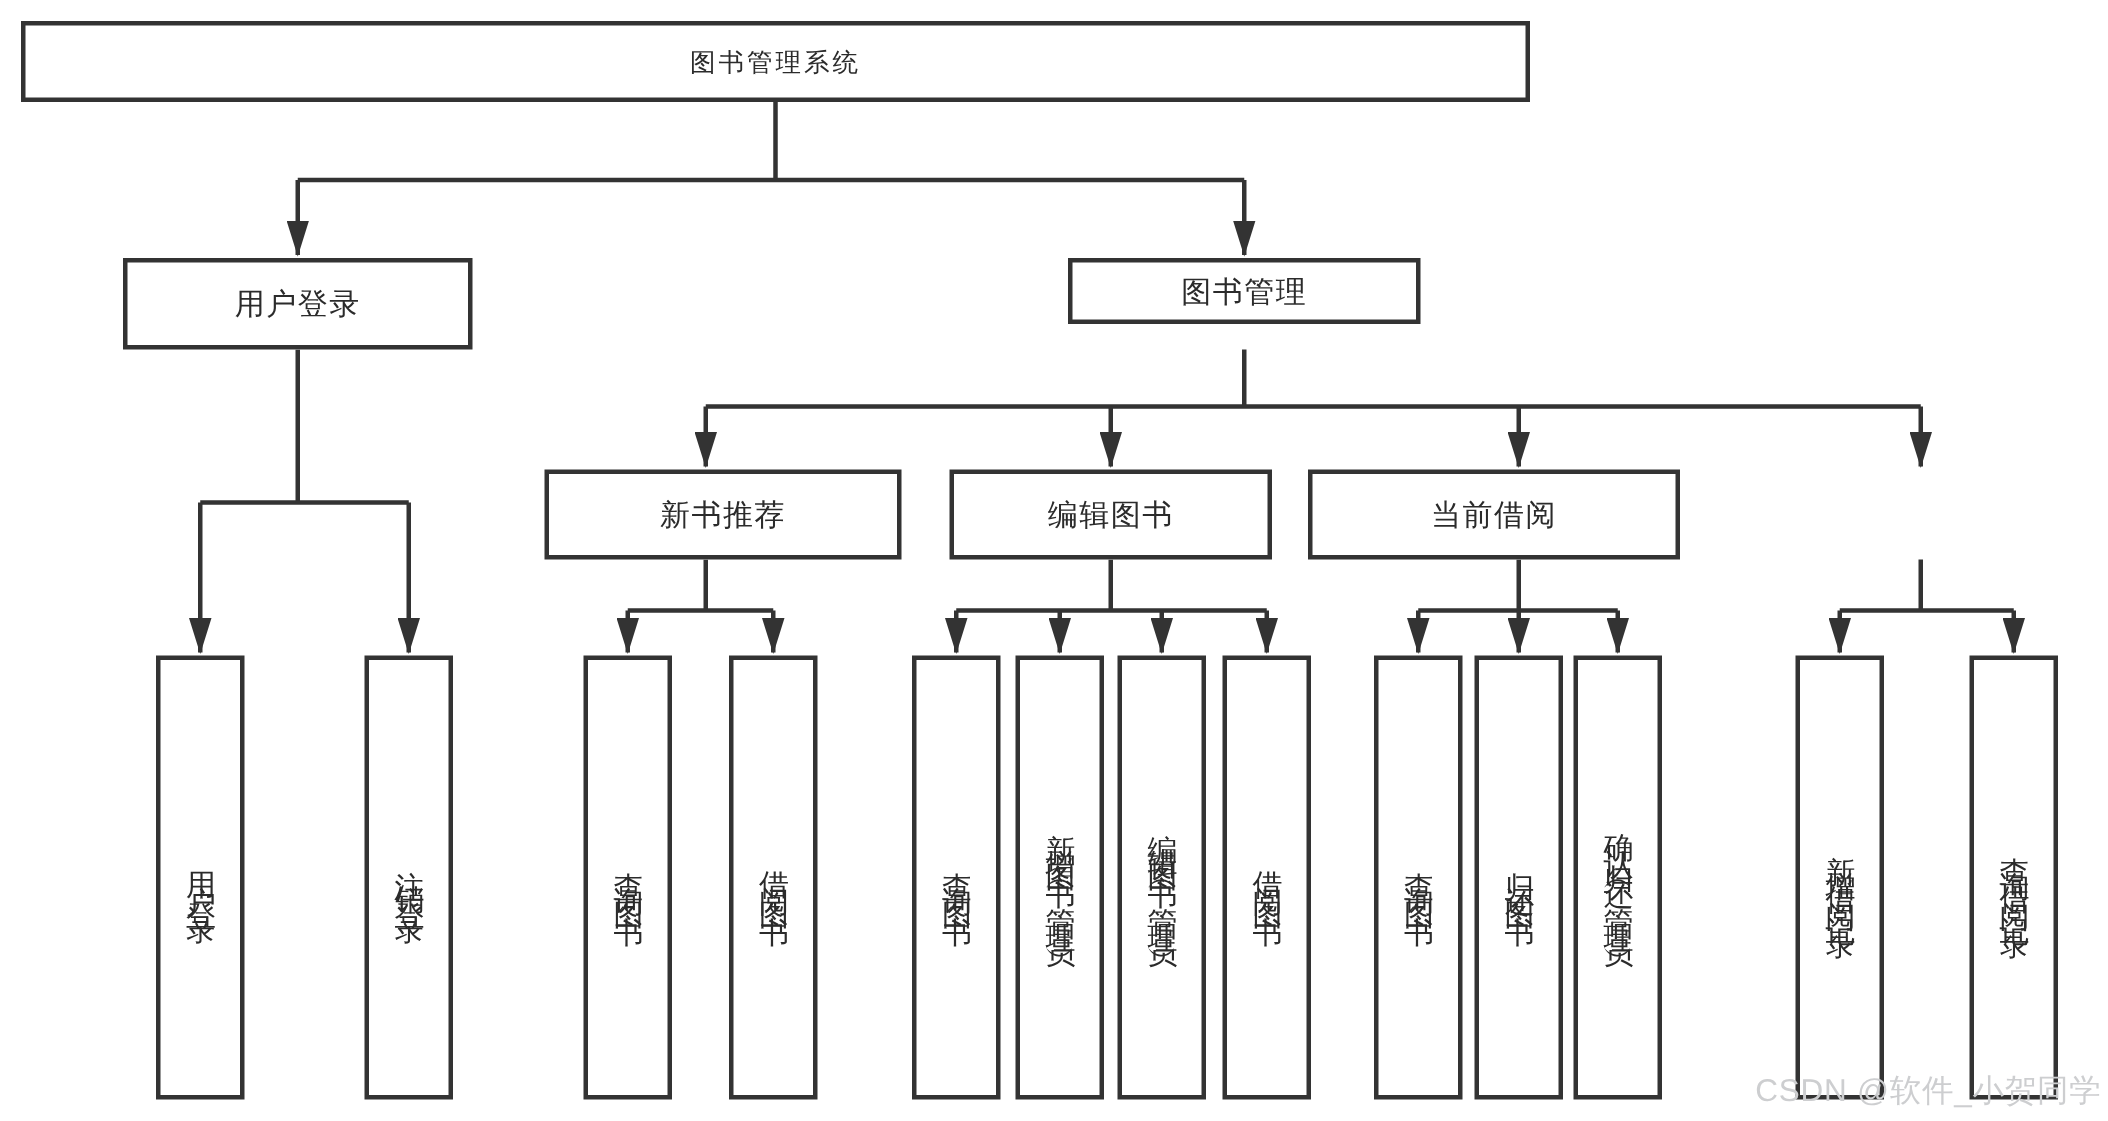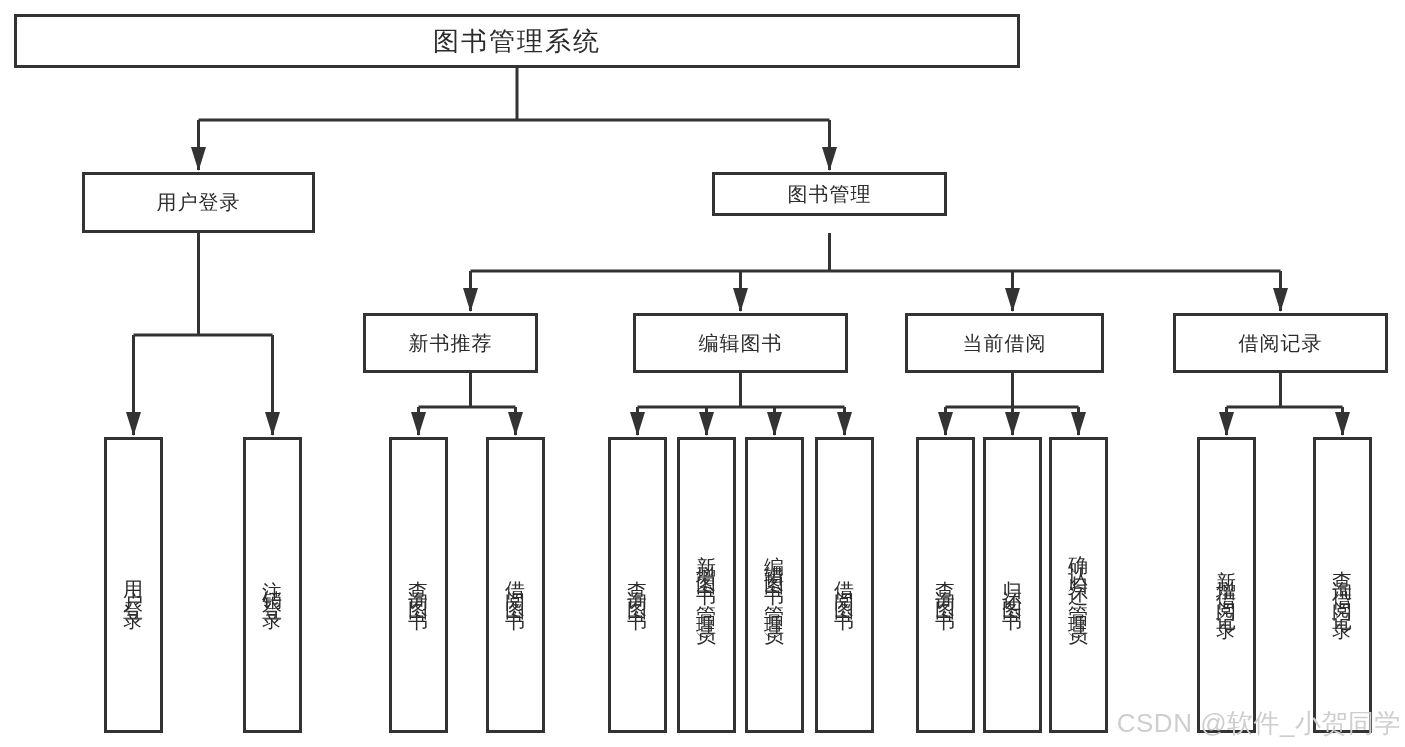--- a/index.html
+++ b/index.html
@@ -7,30 +7,30 @@
     position:relative; width:1405px; height:747px; background:#ffffff;
     font-family:"Liberation Sans", "DejaVu Sans", sans-serif; overflow:hidden;
   }
   .box {
     position:absolute; box-sizing:border-box;
     border:3px solid #333333; background:#ffffff;
     display:flex; align-items:center; justify-content:center;
     color:#2b2b2b;
   }
   .box .label { font-size:20px; letter-spacing:1px; white-space:nowrap; }
-  .root .label { font-size:26px; letter-spacing:2px; }
+  .root .label { font-size:17px; letter-spacing:2px; }
   .vert .label {
     writing-mode:vertical-rl; text-orientation:mixed;
     letter-spacing:10px; font-size:20px; line-height:1;
     white-space:normal;
   }
   svg.connectors { position:absolute; left:0; top:0; pointer-events:none; }
   .watermark {
     position:absolute; right:4px; bottom:6px; z-index:5;
-    font-size:26px; color:#cdced0; letter-spacing:0.5px;
+    font-size:21px; color:#cdced0; letter-spacing:0.5px;
   }
 </style>
 </head>
 <body>
 
 <div class="canvas">
 
   <svg class="connectors" width="1405" height="747" viewBox="0 0 1405 747">
     <defs>
       <marker id="arrow" viewBox="0 0 24 15" markerWidth="24" markerHeight="15" refX="23" refY="7.5" orient="auto" markerUnits="userSpaceOnUse">
@@ -79,31 +79,28 @@
     <span class="label">图书管理系统</span>
   </div>
 
   <div class="box" style="left:82px;top:172px;width:233px;height:61px">
     <span class="label">用户登录</span>
   </div>
   <div class="box" style="left:712px;top:172px;width:235px;height:44px">
     <span class="label">图书管理</span>
   </div>
 
-  <div class="box" style="left:363px;top:313px;width:175px;height:60px">
+  <div class="box" style="left:363px;top:313px;width:238px;height:60px">
     <span class="label">新书推荐</span>
   </div>
   <div class="box" style="left:633px;top:313px;width:215px;height:60px">
     <span class="label">编辑图书</span>
   </div>
-  <div class="box" style="left:905px;top:313px;width:199px;height:60px">
+  <div class="box" style="left:872px;top:313px;width:248px;height:60px">
     <span class="label">当前借阅</span>
-  </div>
-  <div class="box" style="left:1173px;top:313px;width:215px;height:60px">
-    <span class="label">借阅记录</span>
   </div>
 
   <div class="box vert" style="left:104px;top:437px;width:59px;height:296px">
     <span class="label">用户登录</span>
   </div>
   <div class="box vert" style="left:243px;top:437px;width:59px;height:296px">
     <span class="label">注销登录</span>
   </div>
 
   <div class="box vert" style="left:389px;top:437px;width:59px;height:296px">

